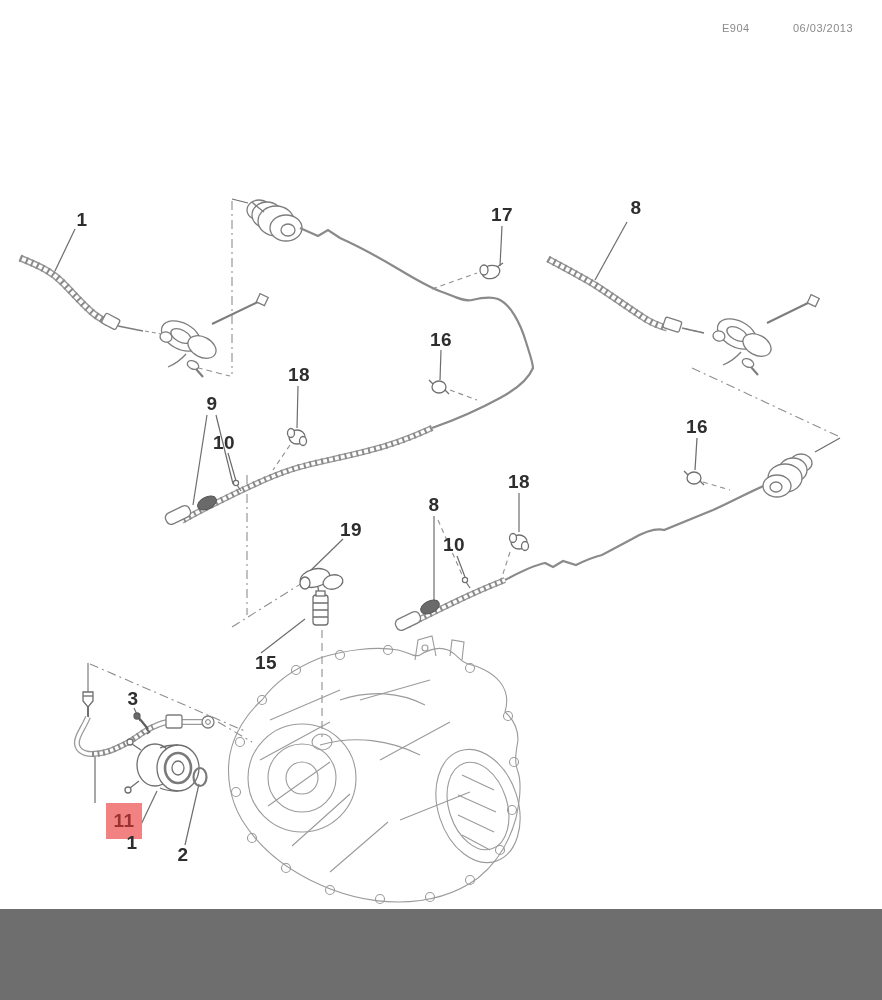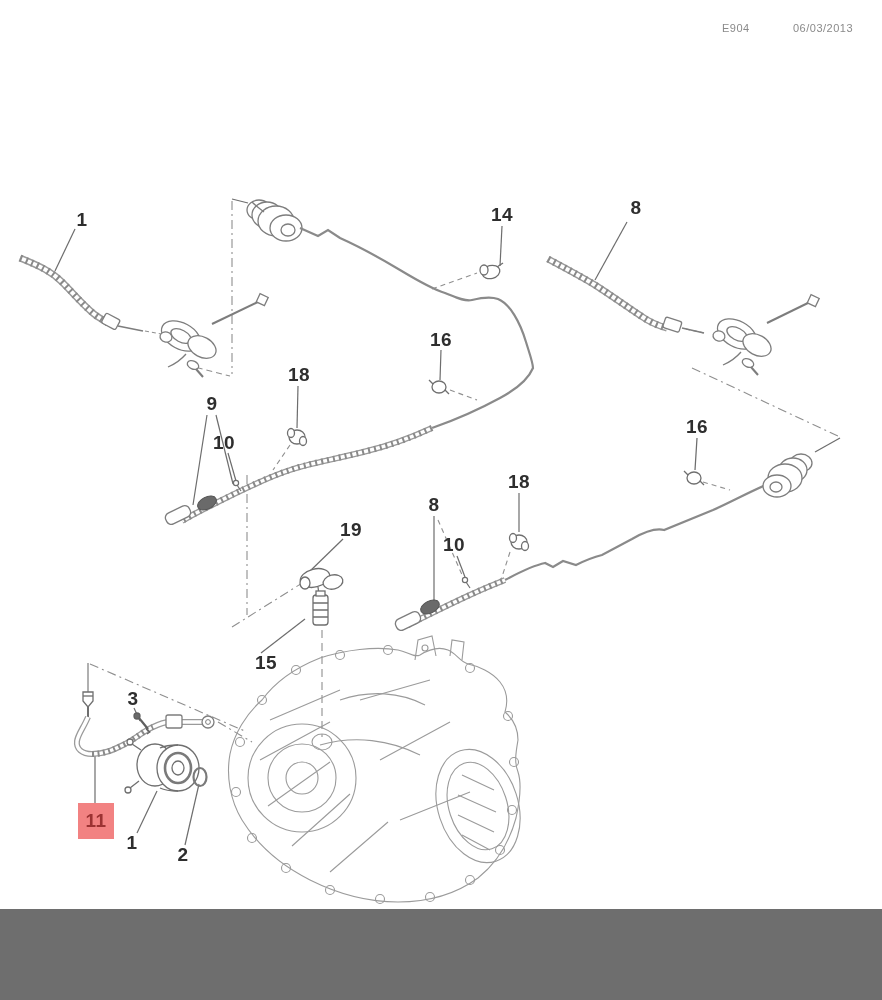--- a/index.html
+++ b/index.html
@@ -6,21 +6,21 @@
   .page{position:relative;width:882px;height:1000px;background:#fff;overflow:hidden;
         font-family:"Liberation Sans",sans-serif;}
   .hdr-text{position:absolute;top:22px;font-size:11px;color:var(--header_text,#8a8a8a);letter-spacing:.5px;}
   #doc-code{left:722px;}
   #doc-date{left:793px;}
   #drawing{position:absolute;left:0;top:0;}
   #callouts{position:absolute;left:0;top:0;width:882px;height:910px;}
   .callout{position:absolute;transform:translate(-50%,-50%);
            font-weight:700;font-size:19px;color:var(--label_color,#2e2e2e);letter-spacing:.5px;white-space:nowrap;}
   .callout.hl{width:36px;height:36px;background:var(--highlight_bg,#f28282);
-              color:var(--highlight_text,#9c3333);display:flex;align-items:center;justify-content:center;}
+              color:var(--highlight_text,#9c3333);display:flex;align-items:center;justify-content:center;margin-left:28px;}
   .footer{position:absolute;left:0;top:909px;width:882px;height:91px;background:var(--footer_bg,#6e6e6e);}
 </style>
 </head>
 <body>
 
 <div class="page">
 
   <span id="doc-code" class="hdr-text">E904</span>
   <span id="doc-date" class="hdr-text">06/03/2013</span>
 
@@ -252,21 +252,21 @@
       <circle cx="508" cy="716" r="4.5"></circle>
         <circle cx="470" cy="668" r="4.5"></circle>
         <circle cx="388" cy="650" r="4.5"></circle>
       <circle cx="340" cy="655" r="4.5"></circle>
         <circle cx="296" cy="670" r="4.5"></circle>
     </g>
   </svg>
 
   <div id="callouts">
       <div class="callout" style="left: 82px; top: 220px;">1</div>
-      <div class="callout" style="left: 502px; top: 215px;">14</div>
+      <div class="callout" style="left: 502px; top: 215px;">17</div>
       <div class="callout" style="left: 636px; top: 208px;">8</div>
       <div class="callout" style="left: 441px; top: 340px;">16</div>
       <div class="callout" style="left: 299px; top: 375px;">18</div>
       <div class="callout" style="left: 212px; top: 404px;">9</div>
       <div class="callout" style="left: 224px; top: 443px;">10</div>
       <div class="callout" style="left: 697px; top: 427px;">16</div>
       <div class="callout" style="left: 434px; top: 505px;">8</div>
       <div class="callout" style="left: 454px; top: 545px;">10</div>
       <div class="callout" style="left: 519px; top: 482px;">18</div>
       <div class="callout" style="left: 351px; top: 530px;">19</div>

